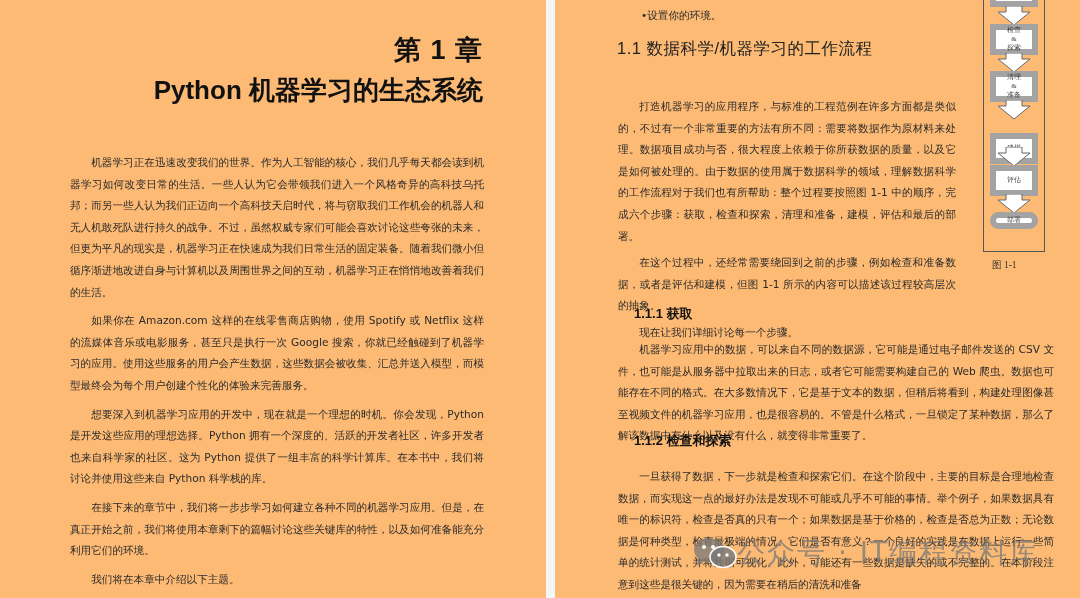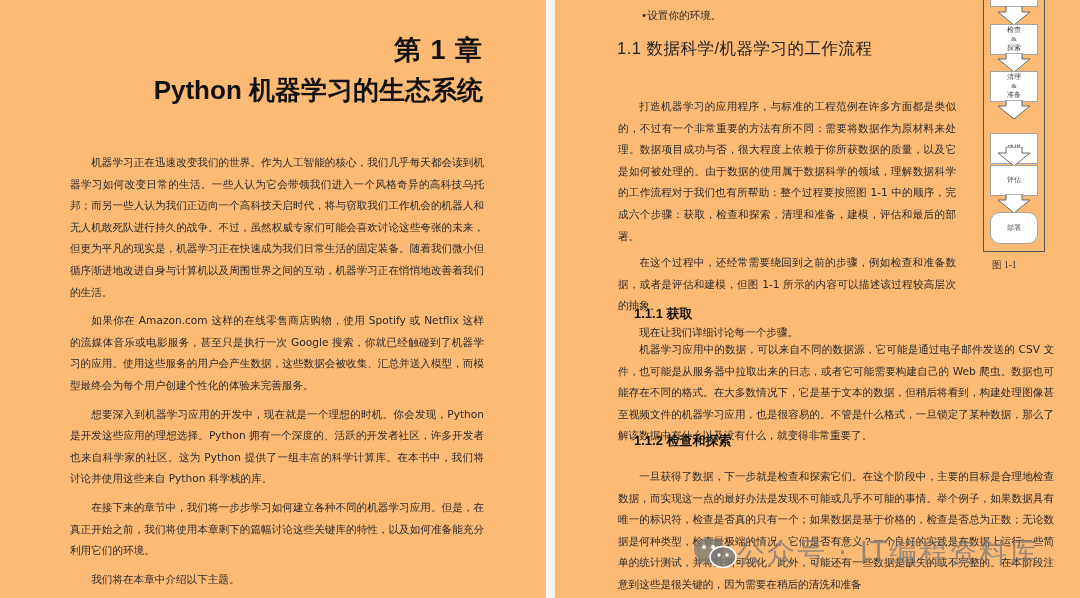--- a/index.html
+++ b/index.html
@@ -42,21 +42,21 @@
     .right-narrow { position: absolute; left: 63px; top: 96px; width: 338px; }
     .right-narrow .body-text { margin-bottom: 5px; }
     .right-wide { position: absolute; left: 63px; width: 436px; }
     .section-h3 {
       font-family: Liberation Sans, sans-serif; font-weight: bold;
       font-size: 13px; color: #111; margin: 16px; white-space: nowrap;
     }
 
     .figure { position: absolute; left: 428px; top: -12px; width: 62px; height: 264px; border: 1px solid #555; box-sizing: border-box; }
     .flow-step {
-      position: absolute; left: 6px; width: 48px; border: 1px solid #a3a3a3; background: #fff;
+      position: absolute; left: 6px; width: 48px; border: 6px solid #a3a3a3; background: #fff;
       font-family: "Liberation Serif", serif; font-size: 7px; color: #444; text-align: center;
       display: flex; align-items: center; justify-content: center; line-height: 9px; box-sizing: border-box;
     }
     .flow-arrow { position: absolute; left: 13px; width: 34px; height: 20px; }
     .fig-caption {
       position: absolute; left: 437px; top: 259px;
       font-family: "Liberation Serif", serif; font-size: 9.5px; color: #333;
     }
 
     .watermark {
@@ -123,21 +123,21 @@
         <polygon points="9,0 25,0 25,6 33,6 17,19 1,6 9,6" fill="#fff" stroke="#666" stroke-width="1"></polygon>
       </svg>
     <div class="flow-step" style="top:129px;height:31px;margin-top:15px;">建模</div>
     <svg class="flow-arrow" style="top:158px;" viewBox="0 0 34 20">
         <polygon points="9,0 25,0 25,6 33,6 17,19 1,6 9,6" fill="#fff" stroke="#666" stroke-width="1"></polygon>
       </svg>
     <div class="flow-step" style="top:176px;height:31px;">评估</div>
     <svg class="flow-arrow" style="top:205px;" viewBox="0 0 34 20">
         <polygon points="9,0 25,0 25,6 33,6 17,19 1,6 9,6" fill="#fff" stroke="#666" stroke-width="1"></polygon>
       </svg>
-    <div class="flow-step" style="top:223px;height:32px;border-radius:10px;">部署</div>
+    <div class="flow-step" style="top:223px;height:17px;border-radius:10px;">部署</div>
   </div>
   <div class="fig-caption">图 1-1</div>
 </div>
 
 <div class="watermark">
   <svg width="44" height="34" viewBox="0 0 44 34">
     <ellipse cx="16" cy="14" rx="15" ry="12" fill="rgba(120,120,120,0.75)"></ellipse>
     <polygon points="6,22 4,30 13,24" fill="rgba(120,120,120,0.75)"></polygon>
     <ellipse cx="30" cy="21" rx="13" ry="10.5" fill="rgba(120,120,120,0.8)" stroke="#fff" stroke-width="1.5"></ellipse>
     <circle cx="11" cy="11" r="2" fill="#fff"></circle>

